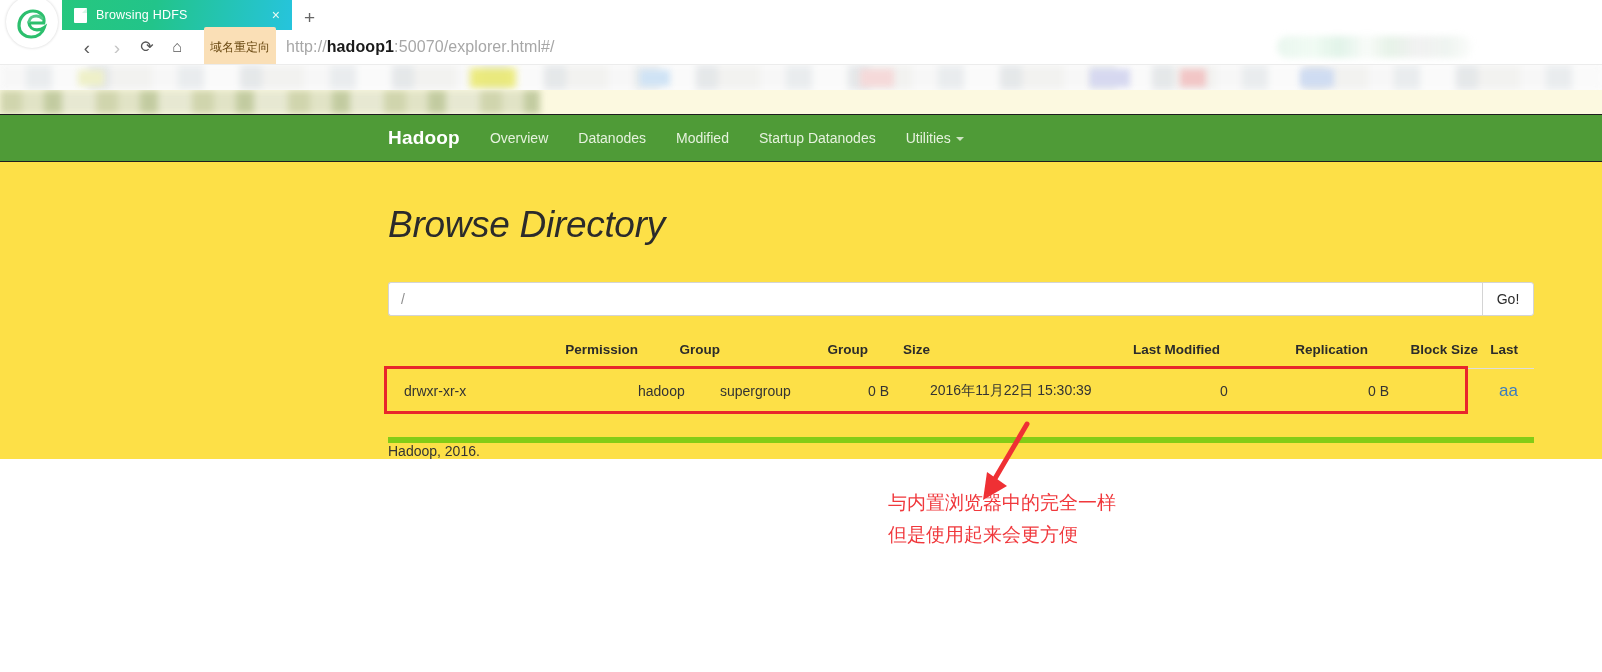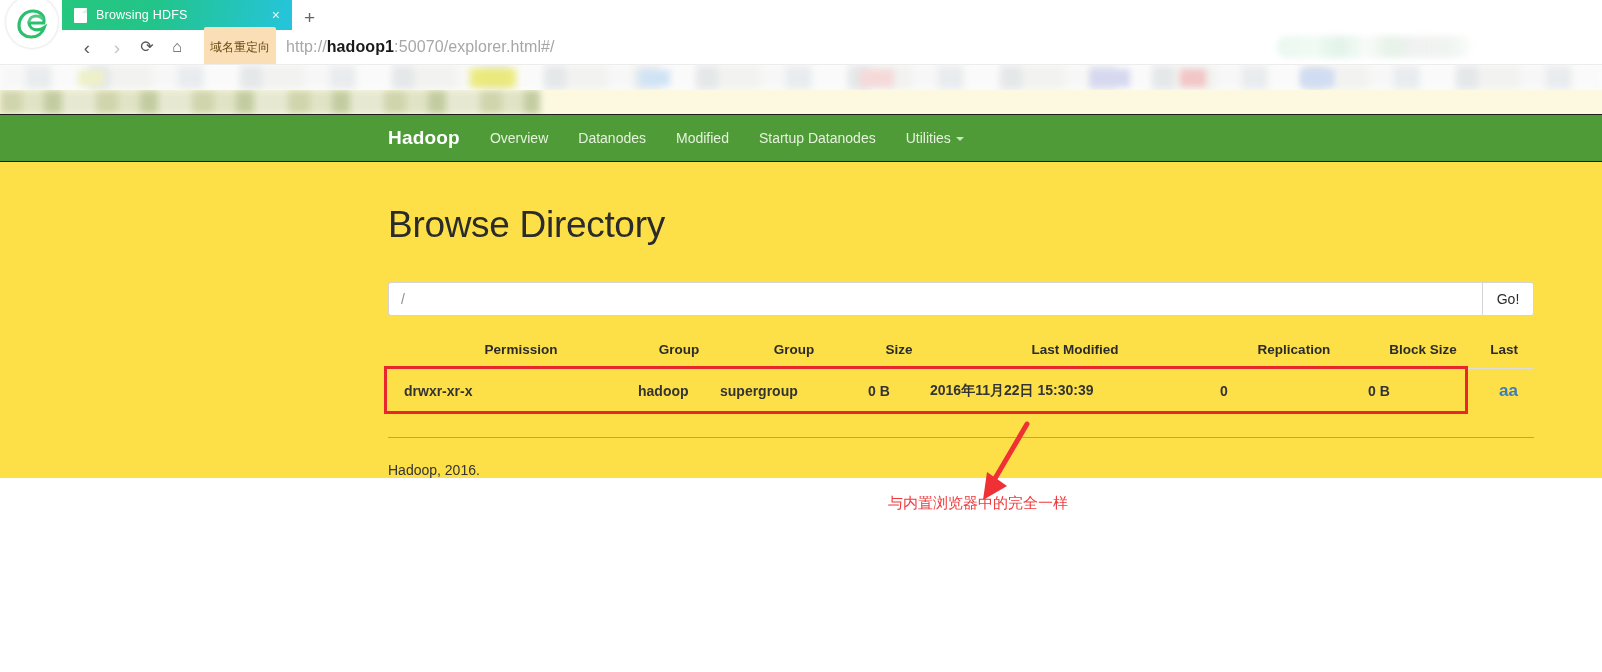--- a/index.html
+++ b/index.html
@@ -174,74 +174,74 @@
     display: inline-block; margin-left: 5px;
     border-left: 4px solid transparent;
     border-right: 4px solid transparent;
     border-top: 4px solid #cfe4c4;
     vertical-align: middle;
   }
 
   .content { padding: 42px 0 0 388px; width: 1602px; }
   .title {
     font-size: 37px; font-weight: normal; color: #2b2b2b;
-    letter-spacing: -.3px; margin-bottom: 36px;
+    letter-spacing: -.3px; margin-bottom: 36px; font-style: italic;
   }
 
   .pathrow { display: flex; width: 1146px; margin-bottom: 26px; }
   .pathinput {
     flex: 1; height: 34px; border: 1px solid #d4d4d4;
     border-right: none; border-radius: 3px 0 0 3px;
     padding: 0 12px; font-size: 14px; color: #8f8f8f;
     font-family: "Liberation Sans", sans-serif;
     background: #ffffff; outline: none;
   }
   .gobtn {
     height: 34px; min-width: 52px; border: 1px solid #d4d4d4;
     border-radius: 0 3px 3px 0; background: #ffffff;
     font-size: 14px; color: #2b2b2b; cursor: pointer;
     font-family: "Liberation Sans", sans-serif;
   }
 
   .tablewrap { width: 1146px; position: relative; }
   table.fs { width: 100%; border-collapse: collapse; }
   table.fs th {
-    text-align: center; font-size: 13.5px; color: #2b2b2b;
+    text-align: right; font-size: 13.5px; color: #2b2b2b;
     font-weight: bold; padding: 0 0 11px 0;
   }
   table.fs td {
     font-size: 14px; color: #333333;
-    padding: 12px 0 13px 0; border-top: 1px solid #dddddd; font-weight: bold;
+    padding: 12px 0 13px 0; border-top: 1px solid #dddddd;
   }
   table.fs th.c-perm, table.fs td.c-perm { width: 250px; padding-left: 16px; }
   table.fs th.c-owner, table.fs td.c-owner { width: 82px; }
   table.fs th.c-group, table.fs td.c-group { width: 148px; }
   table.fs th.c-size,  table.fs td.c-size  { width: 62px; }
   table.fs th.c-mod,   table.fs td.c-mod   { width: 290px; }
   table.fs th.c-repl,  table.fs td.c-repl  { width: 148px; }
   table.fs th.c-block, table.fs td.c-block { width: 110px; }
   table.fs th.c-name,  table.fs td.c-name  { text-align: right; padding-right: 16px; }
   td.c-name a { color: #3b7bbf; text-decoration: none; font-size: 17px; }
 
   .redbox {
     position: absolute; left: -4px; top: 24px;
     width: 1084px; height: 48px;
     border: 3px solid #e8262b; pointer-events: none;
   }
 
   .footer-line {
-    width: 1146px; border-top: 1px solid #84cc16;
-    margin-top: 23px; padding-top: 24px;
+    width: 1146px; border-top: 6px solid #84cc16;
+    margin-top: 23px; 
   }
   .footer-text { font-size: 14px; color: #333333; }
 
   
   .annot {
     position: absolute; left: 888px; top: 487px;
-    color: #f0383c; font-size: 15px; line-height: 32px;
+    color: #f0383c; font-size: 19px; line-height: 32px;
     white-space: nowrap;
   }
   .arrow-svg { position: absolute; left: 965px; top: 420px; }
 </style>
 </head>
 <body>
 
 <div class="browser">
 
   <div class="tabstrip">
@@ -337,15 +337,16 @@
     </div>
   </div>
 
   <svg class="arrow-svg" width="80" height="90" viewBox="0 0 80 90">
     <path d="M62 4 L28 62" stroke="#ef3034" stroke-width="5" fill="none" stroke-linecap="round"></path>
     <path d="M18 80 L22 52 L42 66 Z" fill="#ef3034"></path>
   </svg>
 
   <div class="annot">
     <div>与内置浏览器中的完全一样</div>
+    <div>但是使用起来会更方便</div>
   </div>
 
 </div>
 
 </body></html>

